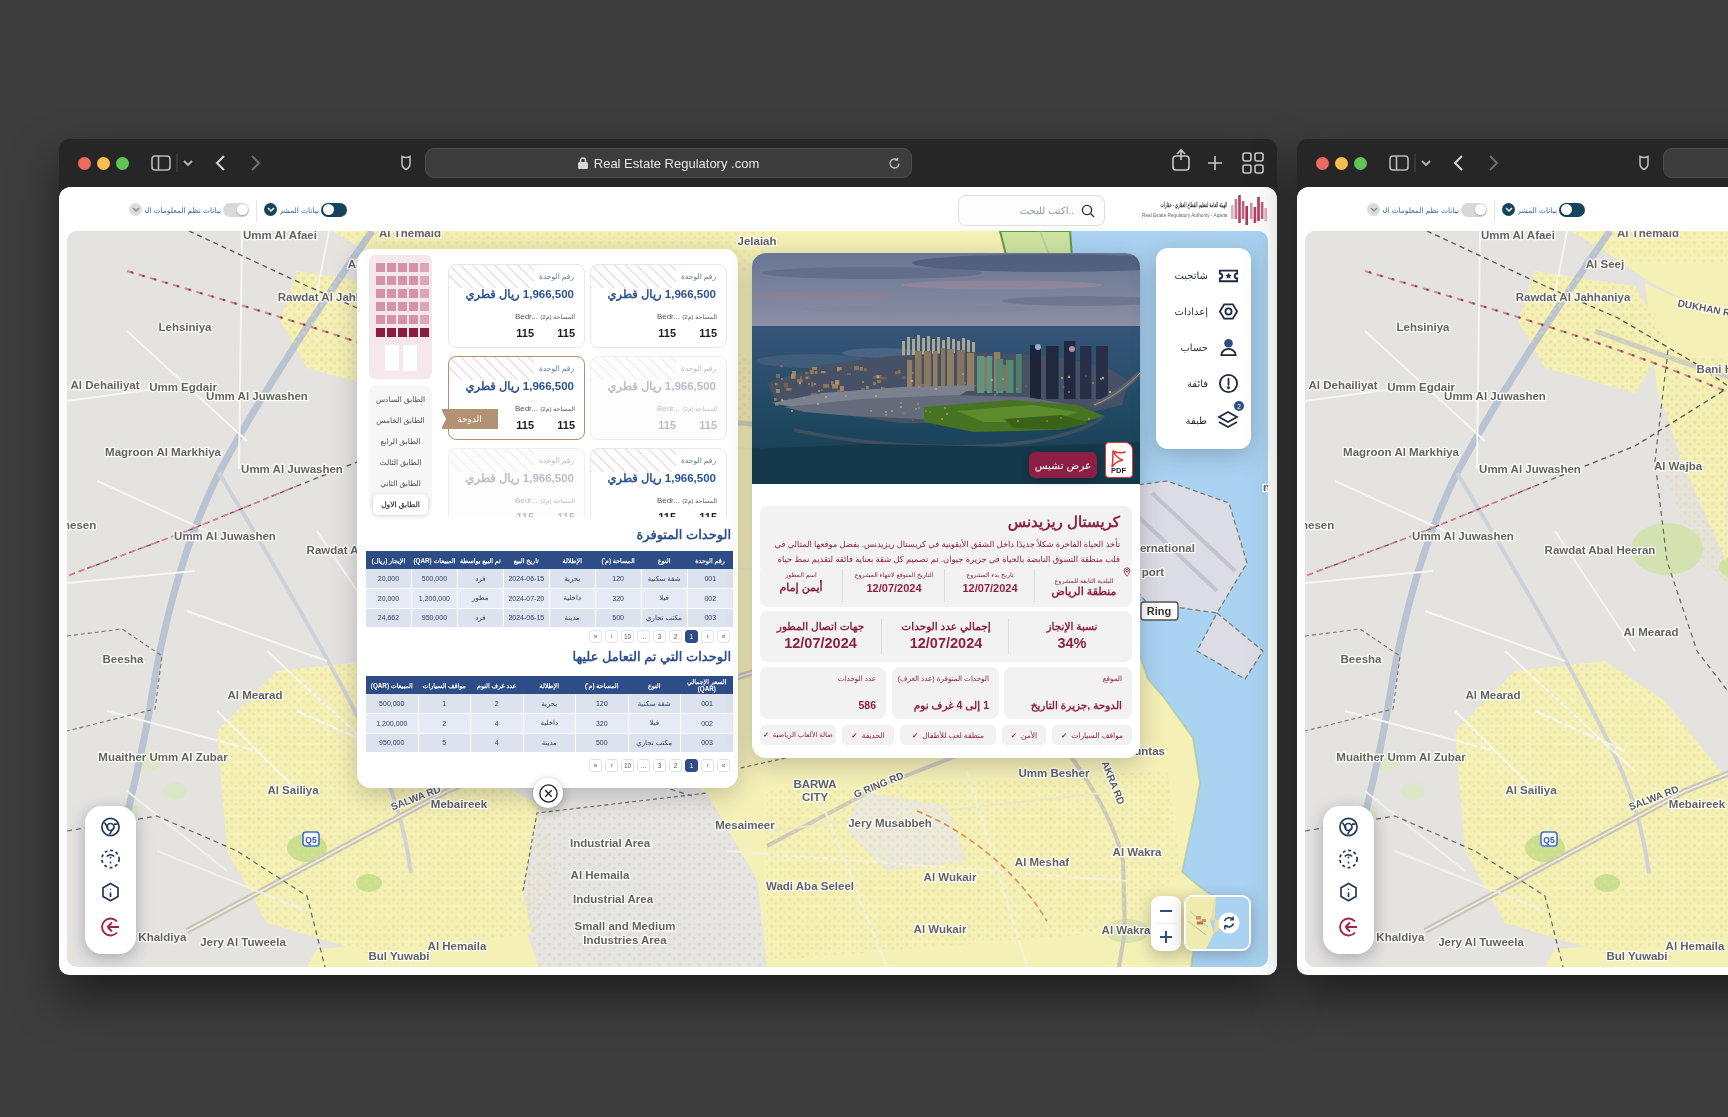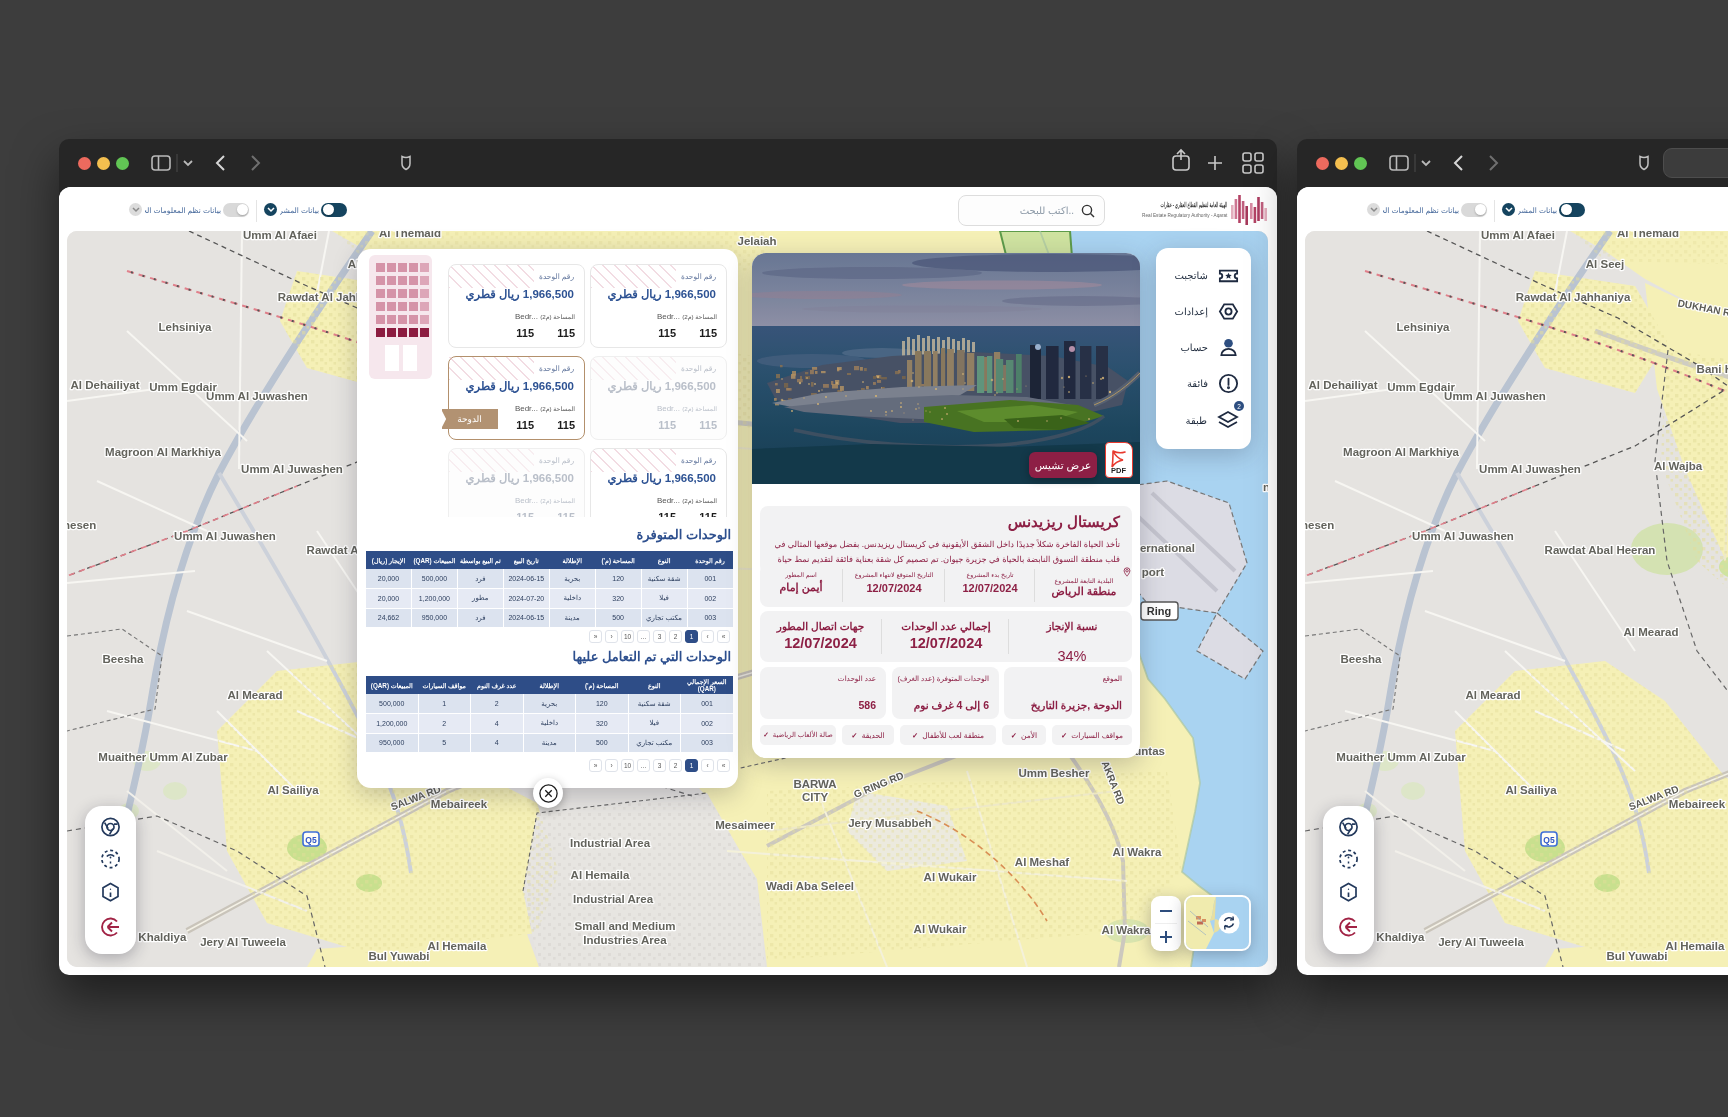--- a/index.html
+++ b/index.html
@@ -237,20 +237,30 @@
         <path d="M1122,21 l0,-9 m-4,3 l4,-4 l4,4"></path>
         <path d="M1156,17 l0,14 m-7,-7 l14,0"></path>
         <g>
             <rect x="1184" y="14" width="8" height="8" rx="2"></rect>
             <rect x="1196" y="14" width="8" height="8" rx="2"></rect>
             <rect x="1184" y="26" width="8" height="8" rx="2"></rect>
             <rect x="1196" y="26" width="8" height="8" rx="2"></rect>
           </g>
       </g>
     </svg>
+    <div class="urlbar">
+        <svg width="10" height="12" viewBox="0 0 10 12">
+          <rect x="0" y="5" width="10" height="7" rx="1.5" fill="#d6d6d6"></rect>
+          <path d="M2.5,5 V3.5 a2.5,2.5 0 0 1 5,0 V5" fill="none" stroke="#d6d6d6" stroke-width="1.5"></path>
+        </svg>
+        <span>Real Estate Regulatory .com</span>
+        <svg width="13" height="13" viewBox="0 0 13 13" style="position:absolute;right:10px">
+          <path d="M11,6.5 a4.5,4.5 0 1 1 -1.8,-3.6 M9.5,0.8 l0,2.4 l-2.4,0" fill="none" stroke="#c9c9c9" stroke-width="1.3"></path>
+        </svg>
+      </div>
   </div>
   <div class="content">
     <div class="apphdr">
       <span class="circ" style="left:70px;background:#dcdcdc">
           <svg width="8" height="6" viewBox="0 0 8 6">
             <path d="M1,1 l3,3 l3,-3" fill="none" stroke="#8a8a8a" stroke-width="1.5"></path>
           </svg>
         </span>
       <span class="hlbl" style="position:absolute;left:86px;top:19px;width:76px;overflow:hidden;direction:rtl;font-size:7.5px">بيانات نظم المعلومات الجغرافية</span>
       <span class="tgl" style="left:164px;background:#d9d9d9">
@@ -323,20 +333,28 @@
               <rect x="51" y="60" width="9" height="9" fill="#dda6b8"></rect>
             <rect x="7" y="73" width="9" height="9" fill="#8c1c40"></rect>
               <rect x="18" y="73" width="9" height="9" fill="#8c1c40"></rect>
               <rect x="29" y="73" width="9" height="9" fill="#8c1c40"></rect>
               <rect x="40" y="73" width="9" height="9" fill="#8c1c40"></rect>
               <rect x="51" y="73" width="9" height="9" fill="#8c1c40"></rect>
             <rect x="16" y="90" width="14" height="26" fill="#fff"></rect>
               <rect x="34" y="90" width="14" height="26" fill="#fff"></rect>
           </g>
         </svg>
+      </div>
+      <div style="position:absolute;left:12px;top:136px;width:63px;height:126px;background:#f7f7f8;border-radius:8px;padding-top:4px">
+        <div class="flr">الطابق السادس</div>
+          <div class="flr">الطابق الخامس</div>
+          <div class="flr">الطابق الرابع</div>
+          <div class="flr">الطابق الثالث</div>
+          <div class="flr">الطابق الثاني</div>
+        <div class="flr" style="background:#fff;border-radius:5px;margin:0 4px;box-shadow:0 1px 4px rgba(0,0,0,.18);font-weight:bold">الطابق الاول</div>
       </div>
       <div style="position:absolute;left:85px;top:0;width:296px;height:268px;overflow:hidden">
         <div class="ucard" style="left:6px;top:15px">
           <div class="hatch"></div>
             <div class="lab">رقم الوحدة</div>
             <div class="prc">1,966,500 ريال قطري</div>
           <div class="k1">المساحة (م2)</div>
             <div class="k2">Bedr...</div>
             <div class="v1">115</div>
             <div class="v2">115</div>
@@ -779,40 +797,40 @@
         </div>
         <div style="position:absolute;right:289px;top:5px;width:1px;height:33px;background:#ddd"></div>
         <div style="position:absolute;right:290px;top:0;width:82px;height:100%;text-align:center;padding-top:7px">
           <div class="mar" style="font-size:6.3px">اسم المطور</div>
           <div class="mar" style="font-size:11px;font-weight:bold;margin-top:3px">أيمن إمام</div>
         </div>
       </div>
       <div class="gbx" style="left:8px;top:358px;width:372px;height:51px">
         <div style="position:absolute;right:0;top:0;width:120px;text-align:center;padding-top:9px">
           <div class="mar" style="font-size:10.5px;font-weight:bold">نسبة الإنجاز</div>
-          <div class="mar" style="font-size:14.5px;font-weight:normal;margin-top:16px">34%</div>
+          <div class="mar" style="font-size:14.5px;font-weight:bold;margin-top:3px">34%</div>
         </div>
         <div style="position:absolute;right:123px;top:8px;width:1px;height:35px;background:#ddd"></div>
         <div style="position:absolute;right:124px;top:0;width:124px;text-align:center;padding-top:9px">
           <div class="mar" style="font-size:10.5px;font-weight:bold">إجمالي عدد الوحدات</div>
           <div class="mar" style="font-size:14.5px;font-weight:bold;margin-top:3px">12/07/2024</div>
         </div>
         <div style="position:absolute;right:250px;top:8px;width:1px;height:35px;background:#ddd"></div>
         <div style="position:absolute;right:251px;top:0;width:121px;text-align:center;padding-top:9px">
           <div class="mar" style="font-size:10.5px;font-weight:bold">جهات اتصال المطور</div>
           <div class="mar" style="font-size:14.5px;font-weight:bold;margin-top:3px">12/07/2024</div>
         </div>
       </div>
       <div class="gbx" style="left:252px;top:414px;width:128px;height:52px">
         <div class="mar" style="position:absolute;right:10px;top:7px;font-size:7.2px">الموقع</div>
         <div class="mar" style="position:absolute;right:10px;bottom:8px;font-size:10.5px;font-weight:bold">الدوحة ,جزيرة التاريخ</div>
       </div>
       <div class="gbx" style="left:140px;top:414px;width:107px;height:52px">
         <div class="mar" style="position:absolute;right:10px;top:7px;font-size:7.2px">الوحدات المتوفرة (عدد الغرف)</div>
-        <div class="mar" style="position:absolute;right:10px;bottom:8px;font-size:10.5px;font-weight:bold">6 إلى 4 غرف نوم</div>
+        <div class="mar" style="position:absolute;right:10px;bottom:8px;font-size:10.5px;font-weight:bold">1 إلى 4 غرف نوم</div>
       </div>
       <div class="gbx" style="left:8px;top:414px;width:126px;height:52px">
         <div class="mar" style="position:absolute;right:10px;top:7px;font-size:7.2px">عدد الوحدات</div>
         <div class="mar" style="position:absolute;right:10px;bottom:8px;font-size:10.5px;font-weight:bold">586</div>
       </div>
       <div class="chip" style="right:8px;top:472px;width:80px">مواقف السيارات <b>✓</b></div>
       <div class="chip" style="right:94px;top:472px;width:44px">الأمن <b>✓</b></div>
       <div class="chip" style="right:144px;top:472px;width:96px">منطقة لعب للأطفال <b>✓</b></div>
       <div class="chip" style="right:246px;top:472px;width:52px">الحديقة <b>✓</b></div>
       <div class="chip" style="right:304px;top:472px;width:76px;font-size:6.8px">صالة الألعاب الرياضية <b>✓</b></div>

